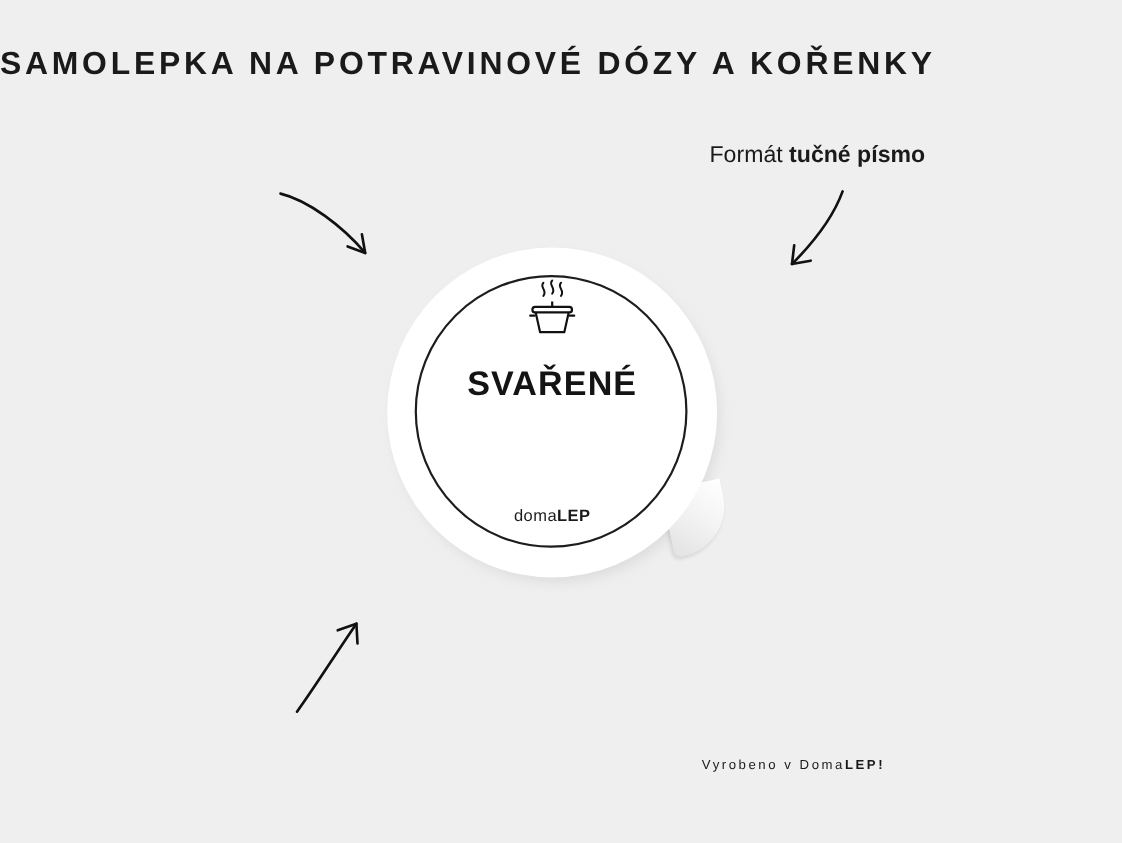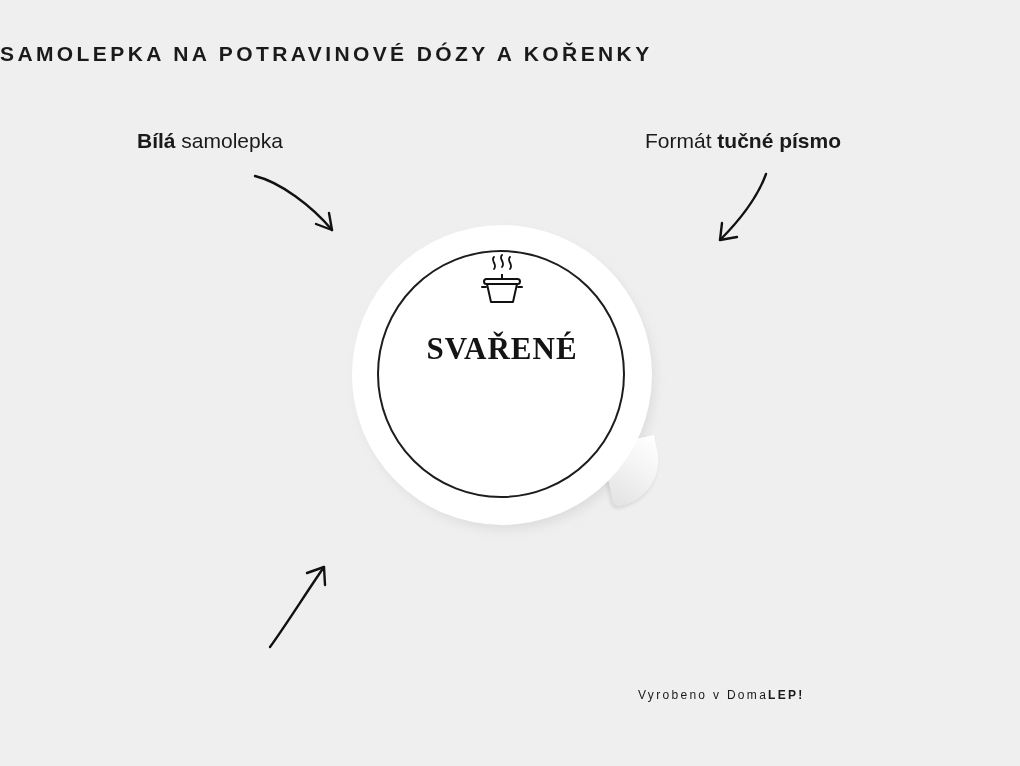--- a/index.html
+++ b/index.html
@@ -22,21 +22,21 @@
     height: 766px;
   }
 
   
   .title {
     position: absolute;
     top: 42px;
     left: 0;
     width: 848px;
     text-align: left;
-    font-size: 21px;
+    font-size: 29px;
     font-weight: bold;
     letter-spacing: 3.4px;
     color: #1a1a1a;
     white-space: nowrap;
   }
 
   
   .anno {
     position: absolute;
     font-size: 21px;
@@ -76,21 +76,20 @@
     opacity: .85;
   }
   .sticker-body {
     position: absolute;
     left: 0px;
     top: 0px;
     width: 300px;
     height: 300px;
     border-radius: 50%;
     background: #ffffff;
-    font-family: Liberation Serif, serif;
   }
   
   .peel {
     position: absolute;
     right: 6px;
     bottom: 38px;
     width: 54px;
     height: 62px;
     background: linear-gradient(225deg, #ffffff 0%, #f4f4f4 45%, #e2e2e2 100%);
     border-radius: 0 0 46px 6px;
@@ -150,23 +149,20 @@
   }
   .footer .bold { font-weight: bold; }
 </style>
 </head>
 <body>
 
 <div class="stage">
 
   <div class="title">SAMOLEPKA NA POTRAVINOVÉ DÓZY A KOŘENKY</div>
 
-  <div class="anno anno-left-top">
-    <b>Bílá</b><span> samolepka</span>
-  </div>
   <svg class="arrow-svg arrow-1" width="110" height="90" viewBox="0 0 110 90">
     <path d="M5 8 C 30 14, 62 38, 82 62" stroke="#111" stroke-width="2.4" fill="none" stroke-linecap="round"></path>
     <path d="M82 62 L 66 56 M82 62 L 79 45" stroke="#111" stroke-width="2.4" fill="none" stroke-linecap="round"></path>
   </svg>
 
   <div class="anno anno-right-top">
     <span>Formát </span><b>tučné písmo</b>
   </div>
   <svg class="arrow-svg arrow-2" width="110" height="90" viewBox="0 0 110 90">
     <path d="M66 6 C 58 28, 40 52, 20 72" stroke="#111" stroke-width="2.4" fill="none" stroke-linecap="round"></path>
@@ -191,18 +187,19 @@
         <rect x="14" y="26" width="36" height="5" rx="2.5" stroke="#111" stroke-width="2" fill="none"></rect>
         <path d="M31 21 h2 v5 h-2 z" fill="#111"></path>
         <path d="M17 31 l4 18 h22 l4 -18" stroke="#111" stroke-width="2" fill="none" stroke-linejoin="round"></path>
         <path d="M12 34 h4 M48 34 h4" stroke="#111" stroke-width="2" fill="none" stroke-linecap="round"></path>
       </svg>
 
       <div class="sticker-text">
         <div>SVAŘENÉ</div>
       </div>
 
+      <div class="brand"><span class="lite">doma</span><span class="bold">LEP</span></div>
     </div>
   </div>
 
   <div class="footer"><span>Vyrobeno v Doma</span><span class="bold">LEP!</span></div>
 
 </div>
 
 </body></html>

